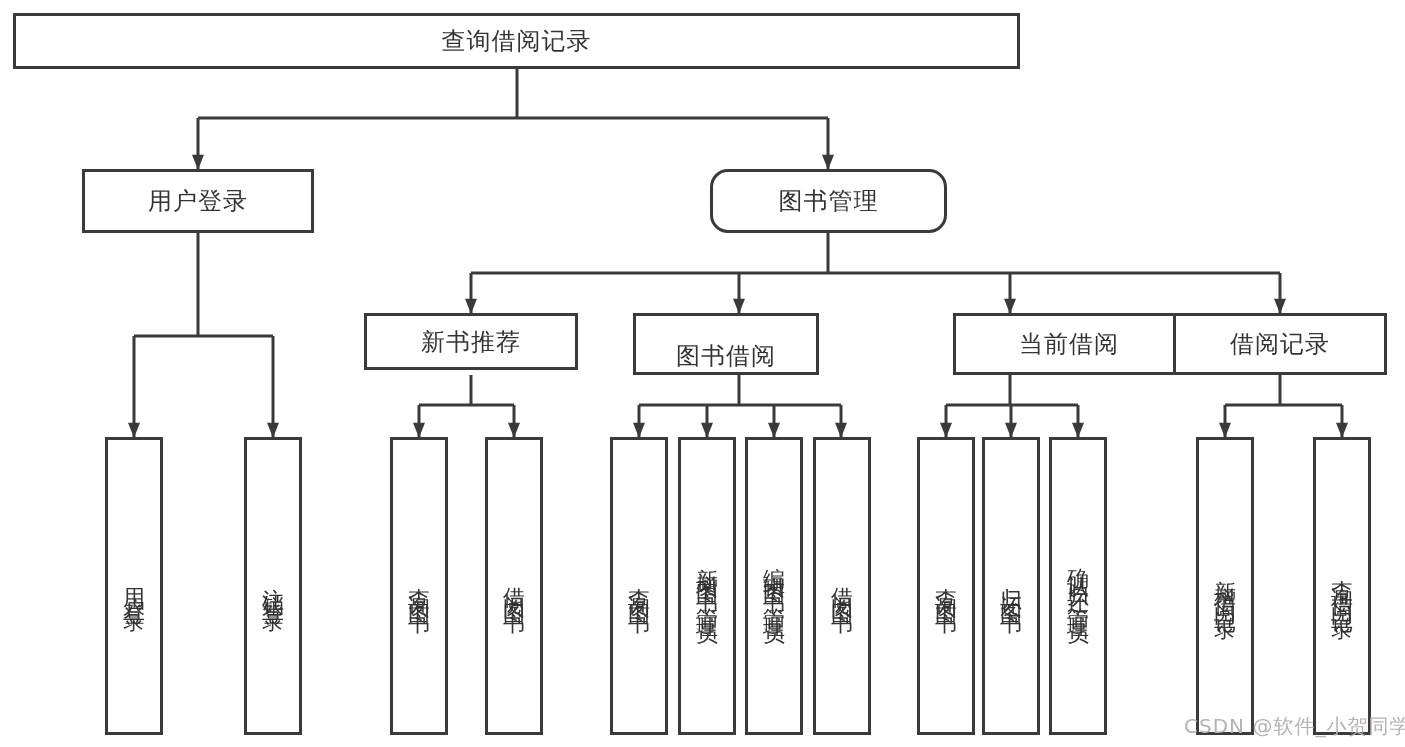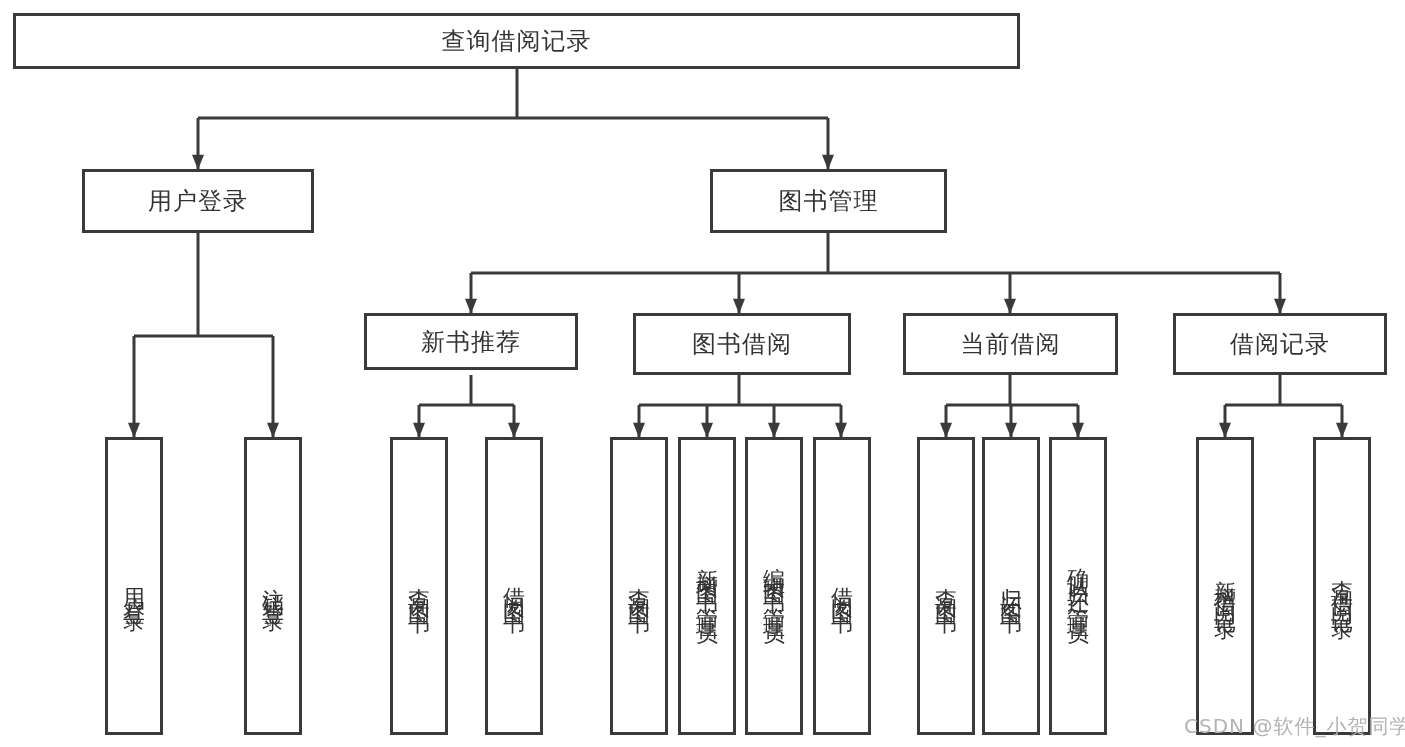--- a/index.html
+++ b/index.html
@@ -46,24 +46,24 @@
     left:1184px;top:713px;
     font-size:20px;
     color:var(--wm);
     letter-spacing:1px;
     z-index:3;
     white-space:nowrap;
   }
   
   .n-root{left:13px;top:13px;width:1007px;height:56px;}
   .n-l2a{left:82px;top:169px;width:232px;height:64px;}
-  .n-l2b{left:710px;top:169px;width:237px;height:64px;}
+  .n-l2b{left:710px;top:169px;width:237px;height:64px;border-radius:18px;}
   .n-s0{left:364px;top:313px;width:214px;height:57px;}
-  .n-s1{left:633px;top:313px;width:218px;height:62px;}
-  .n-s2{left:903px;top:313px;width:215px;height:62px;}
+  .n-s1{left:633px;top:313px;width:186px;height:62px;align-items:flex-end;}
+  .n-s2{left:953px;top:313px;width:232px;height:62px;}
   .n-s3{left:1173px;top:313px;width:214px;height:62px;}
   .leaf{top:437px;width:58px;height:298px;}
   .n-a1{left:105px;}  .n-a2{left:244px;}
   .n-b1{left:390px;}  .n-b2{left:485px;}
   .n-c1{left:610px;}  .n-c2{left:678px;}  .n-c3{left:745px;}  .n-c4{left:813px;}
   .n-d1{left:917px;}  .n-d2{left:982px;}  .n-d3{left:1049px;}
   .n-e1{left:1196px;} .n-e2{left:1313px;}
 </style>
 </head>
 <body>

